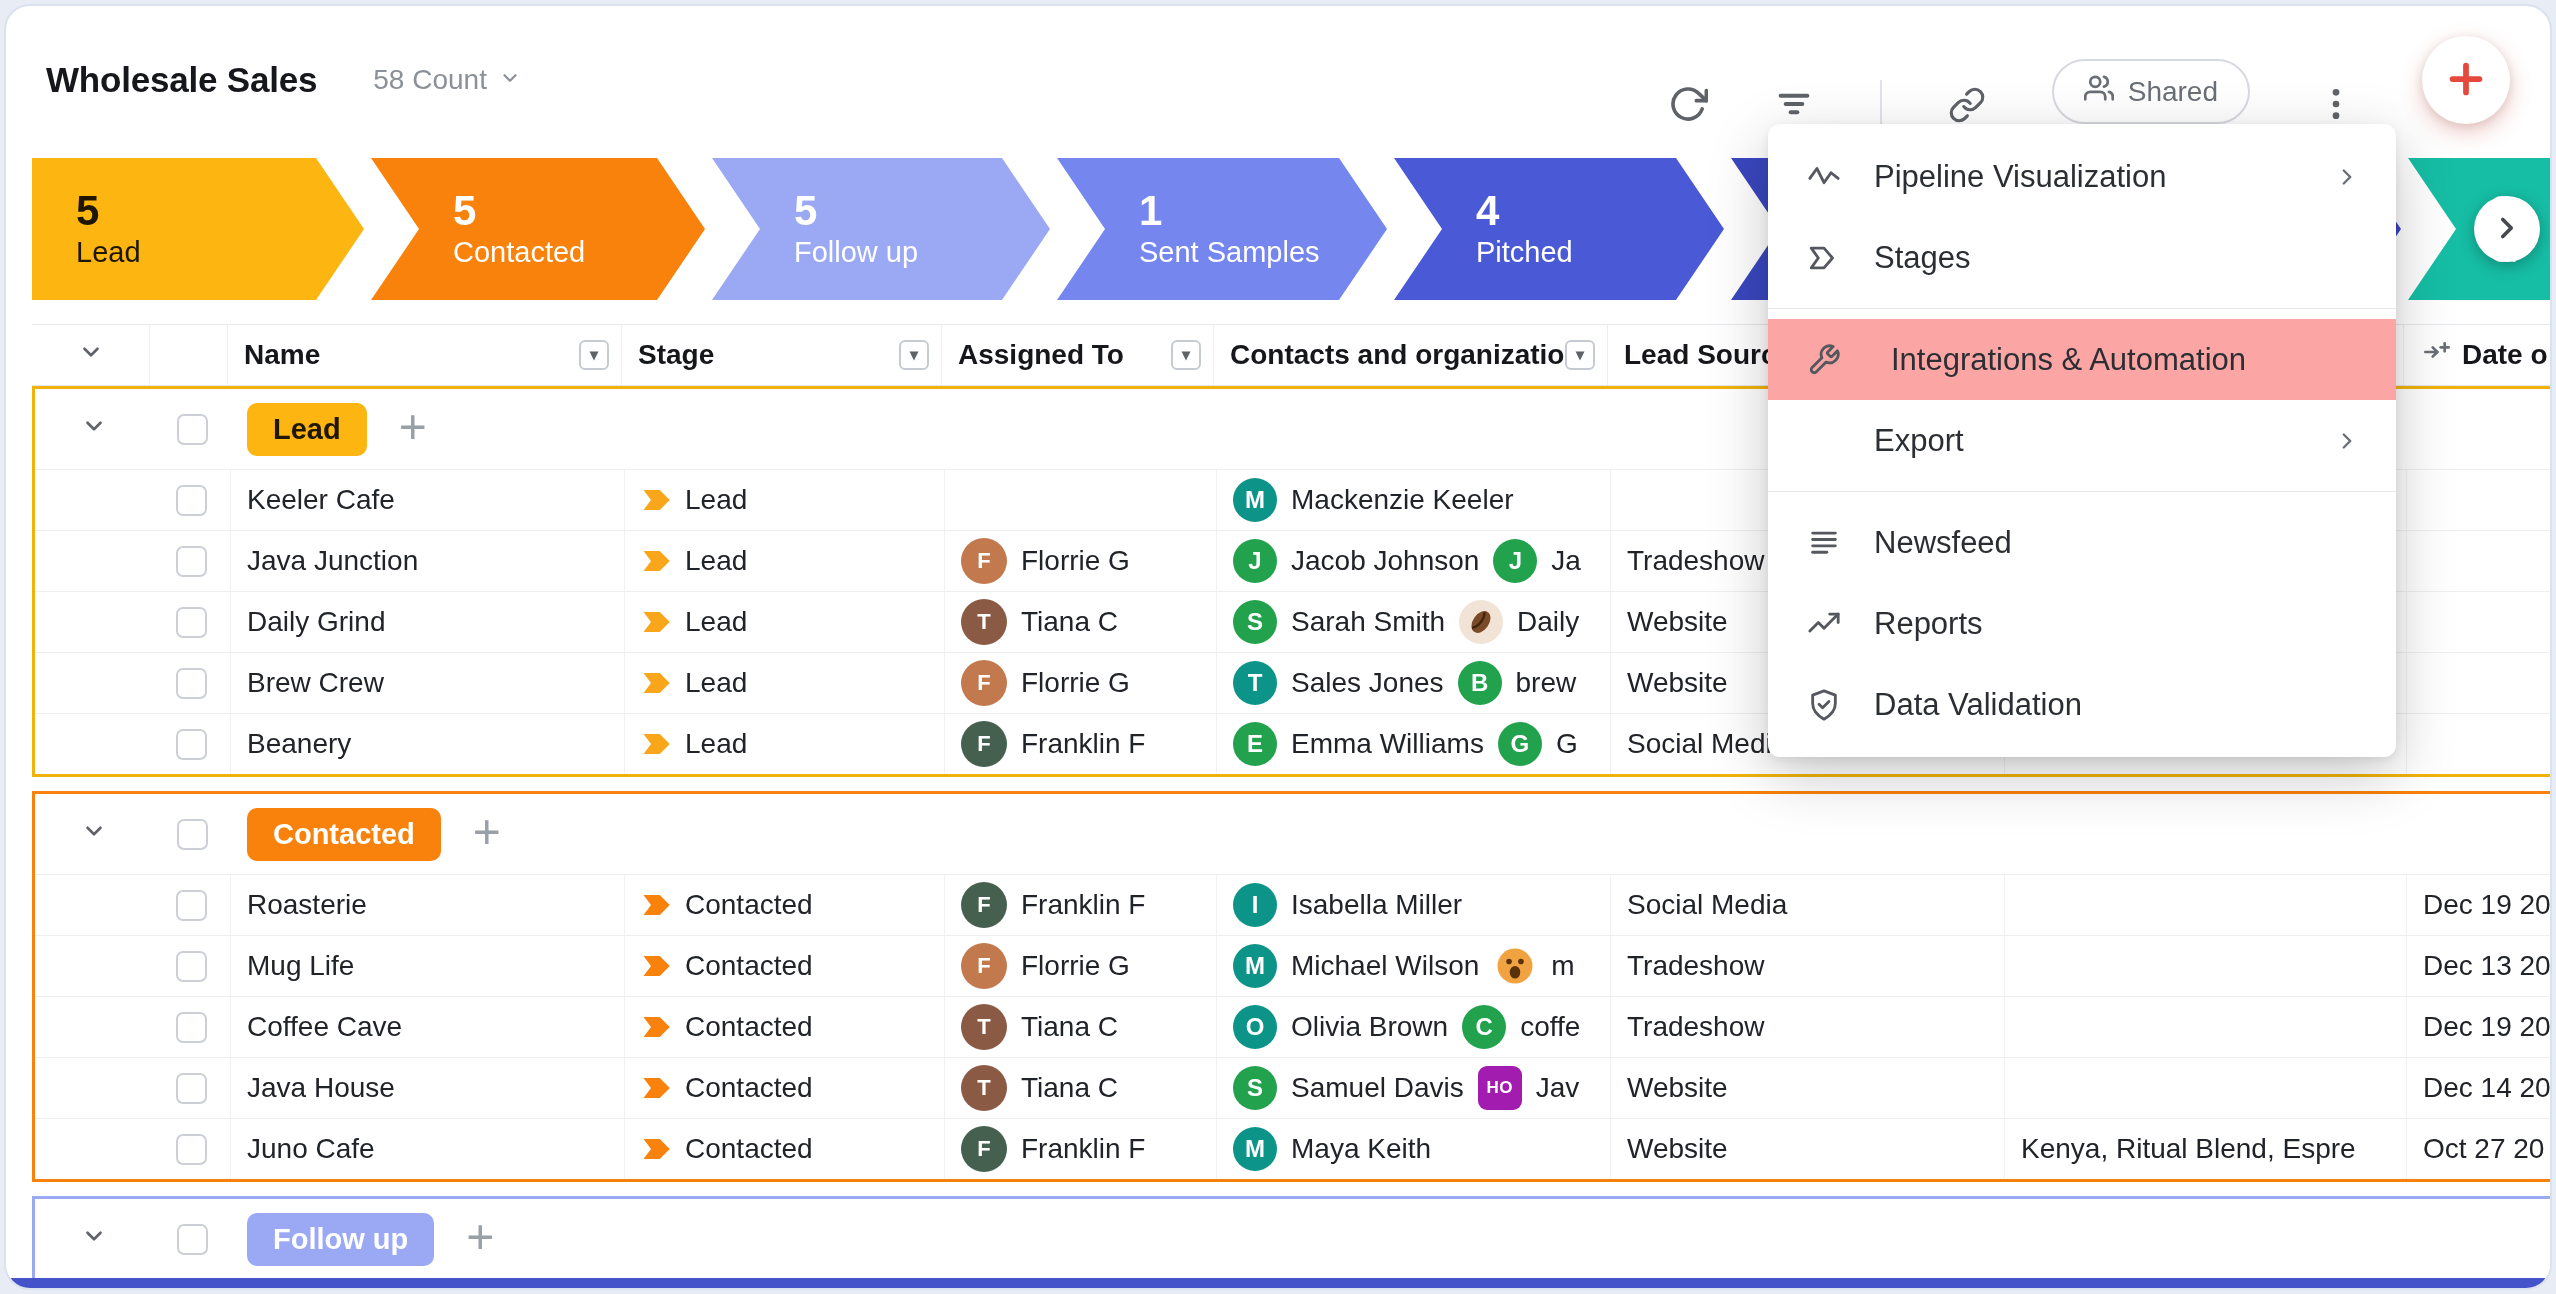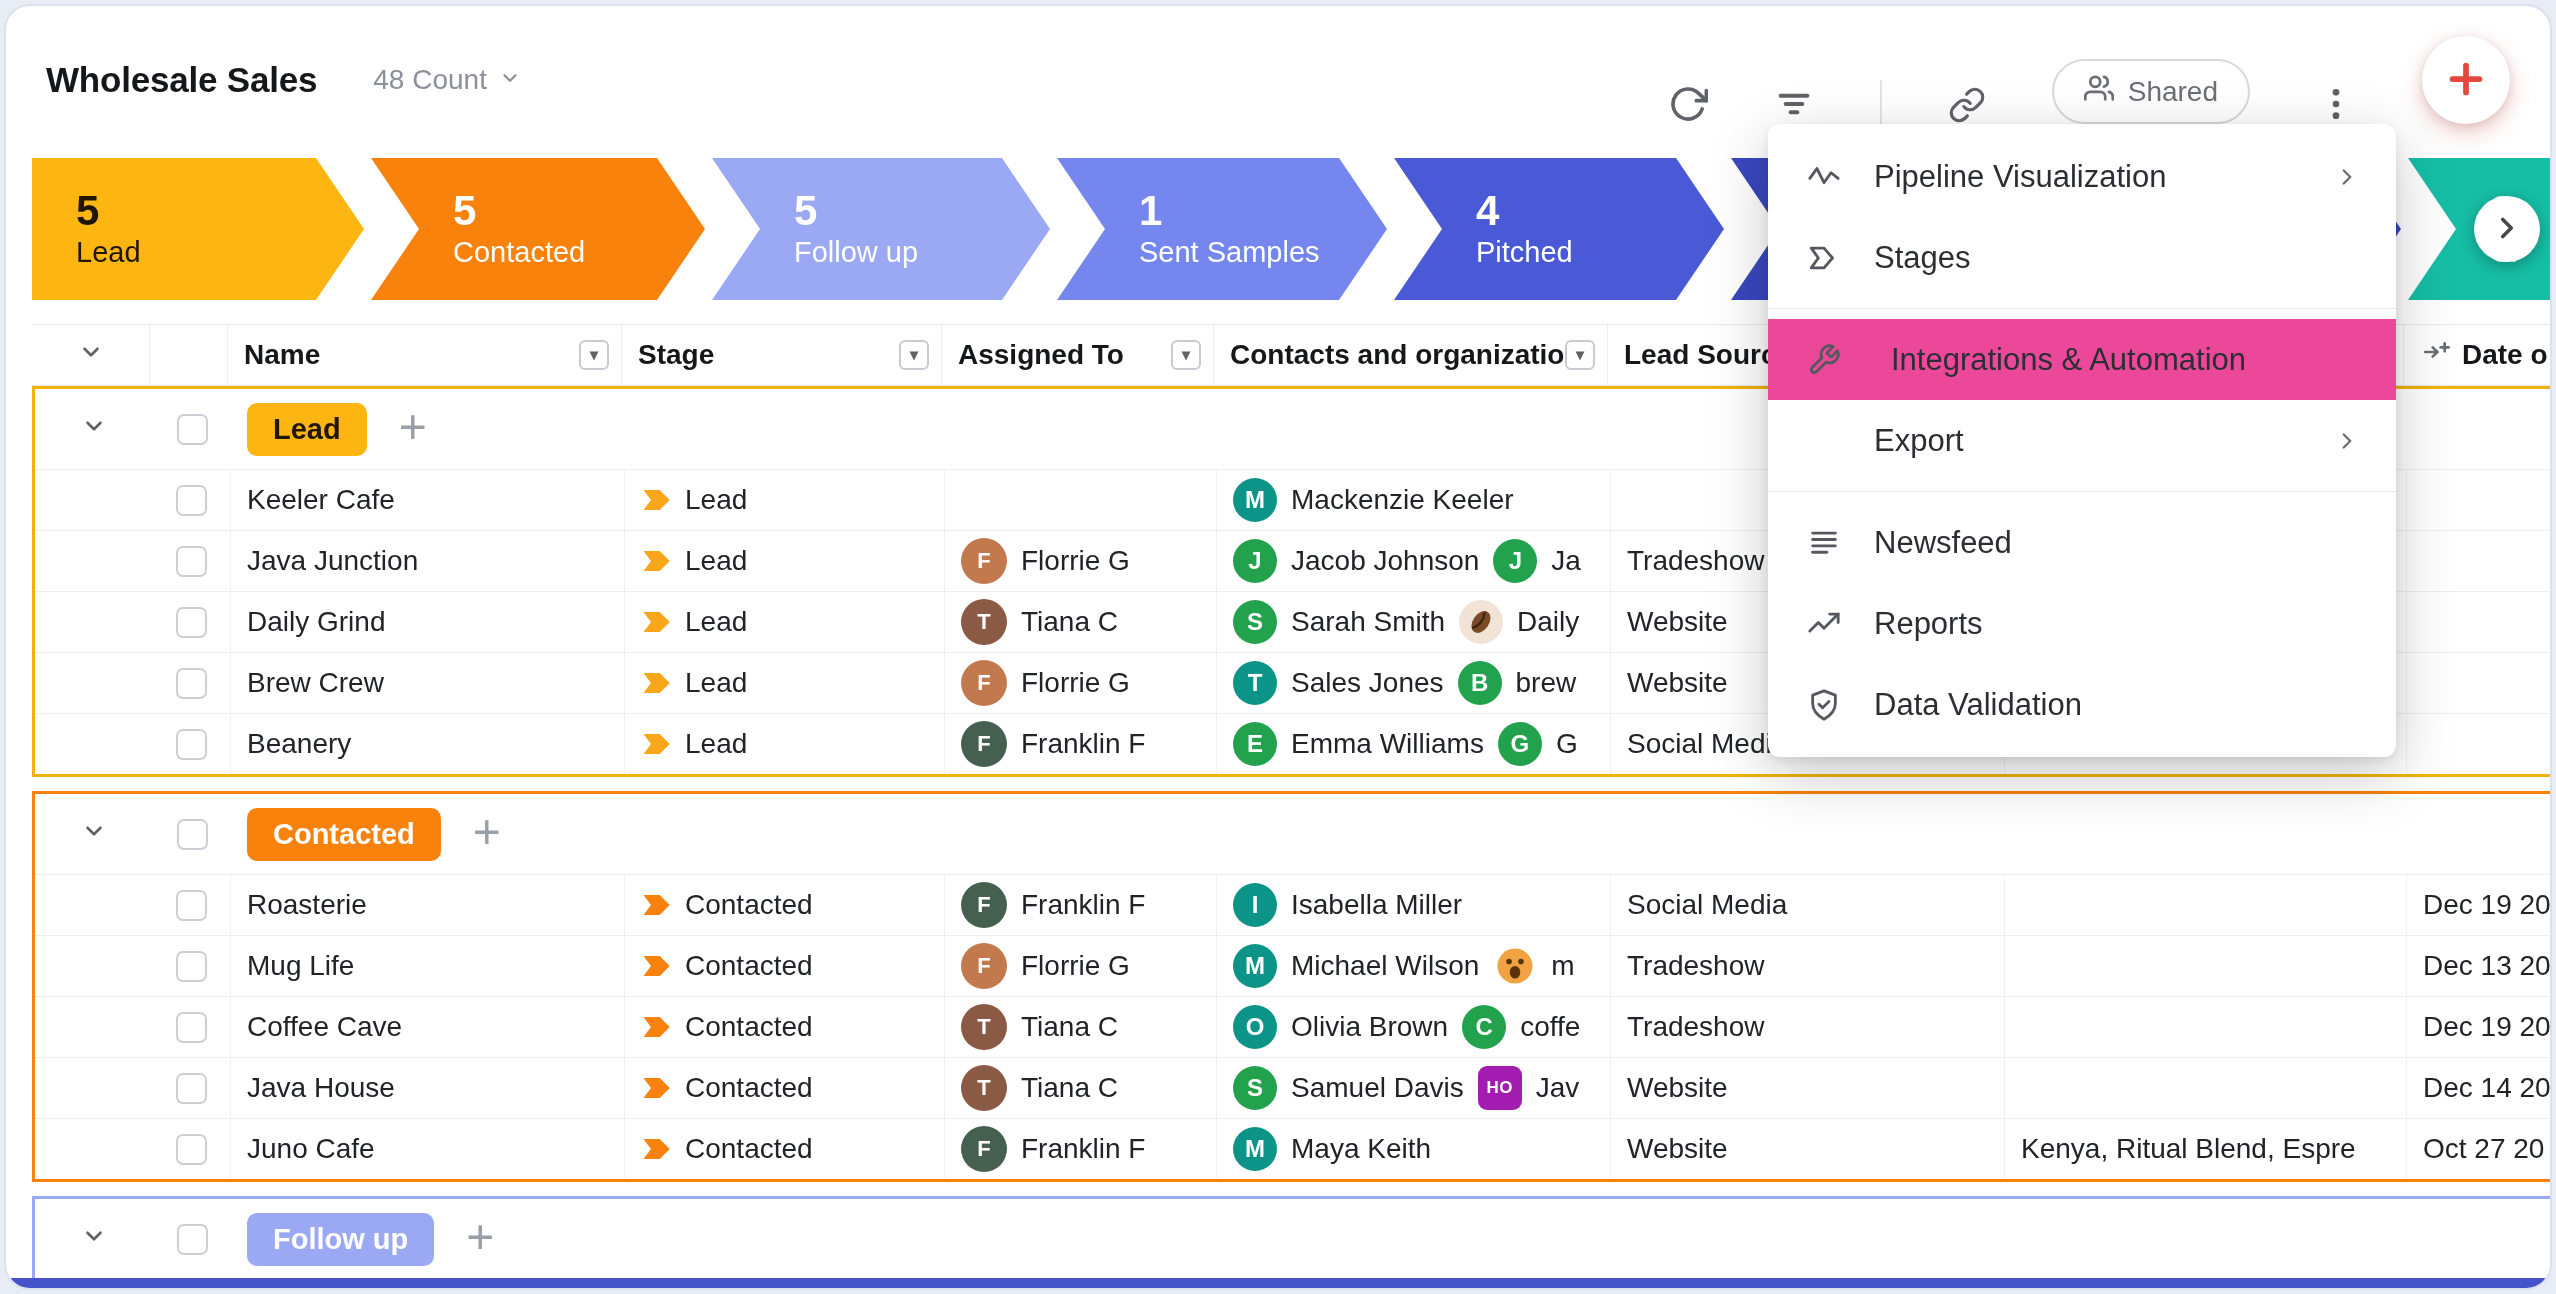--- a/index.html
+++ b/index.html
@@ -53,37 +53,37 @@
   .cb{width:31px;height:31px;border:2px solid #ccd0d6;border-radius:7px;background:#fff;display:block;flex:0 0 auto;}
   .av{width:46px;height:46px;border-radius:50%;flex:0 0 auto;display:grid;place-items:center;color:#fff;font-size:22px;font-weight:700;}
   .cav{width:44px;height:44px;border-radius:50%;flex:0 0 auto;display:grid;place-items:center;color:#fff;font-size:24px;font-weight:700;}
   .cav.sq{border-radius:9px;font-size:17px;letter-spacing:.5px;}
   .cname{white-space:nowrap;text-align:right;}
   .ell{overflow:hidden;text-overflow:ellipsis;white-space:nowrap;display:block;max-width:100%;}
 
   
   .menu{position:absolute;left:1762px;top:118px;width:628px;background:#fff;border-radius:12px;box-shadow:0 18px 60px rgba(0,0,0,.22),0 3px 10px rgba(0,0,0,.08);padding:12px 0;z-index:50;}
   .mi{display:flex;align-items:center;gap:30px;height:81px;padding:0 36px;font-size:31px;color:#2b2e33;}
-  .mi.hl{background:#ec4899;gap:47px;}
+  .mi.hl{background:#fca5a5;gap:47px;}
   .micon{width:40px;flex:0 0 auto;display:grid;place-items:center;}
   .milabel{white-space:nowrap;}
   .mchev{margin-left:auto;display:grid;place-items:center;}
   .msep{height:1px;background:#e7e7ea;margin:10px 0;}
 
   .bottombar{position:absolute;left:0;right:0;bottom:0;height:10px;background:#4553CB;}
 </style>
 </head>
 <body>
 
 <div class="app">
 
   <div class="topbar">
     <div class="title">Wholesale Sales</div>
     <div class="count">
-      <span>48 Count</span>
+      <span>58 Count</span>
       <span><svg width="22" height="22" viewBox="0 0 24 24" fill="none" stroke="#8b9099" stroke-width="2.4" stroke-linecap="round" stroke-linejoin="round" aria-hidden="true" style="color:#8b9099">
             <polyline points="6 9 12 15 18 9"></polyline>
           </svg></span>
     </div>
     <div class="tb-right">
       <span class="tbicon">
           <svg width="40" height="40" viewBox="0 0 24 24" fill="none" stroke="#5f6368" stroke-width="2.2" stroke-linecap="round" stroke-linejoin="round" aria-hidden="true" style="color:#5f6368">
             <polyline points="23 4 23 10 17 10"></polyline>
             <path d="M20.49 15a9 9 0 1 1-2.12-9.36L23 10"></path>
           </svg>

